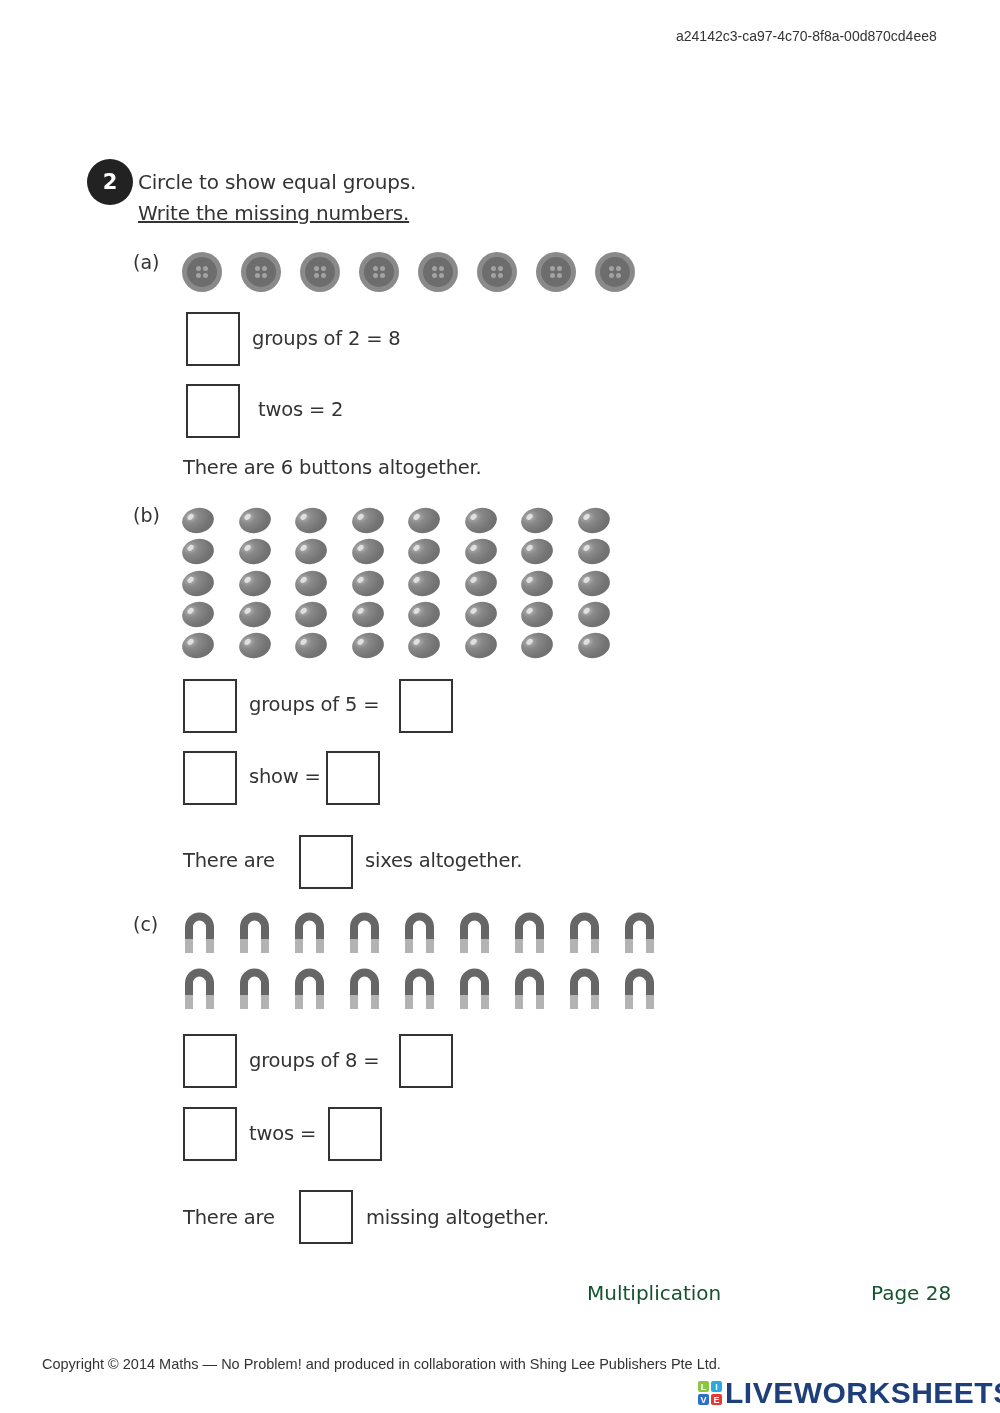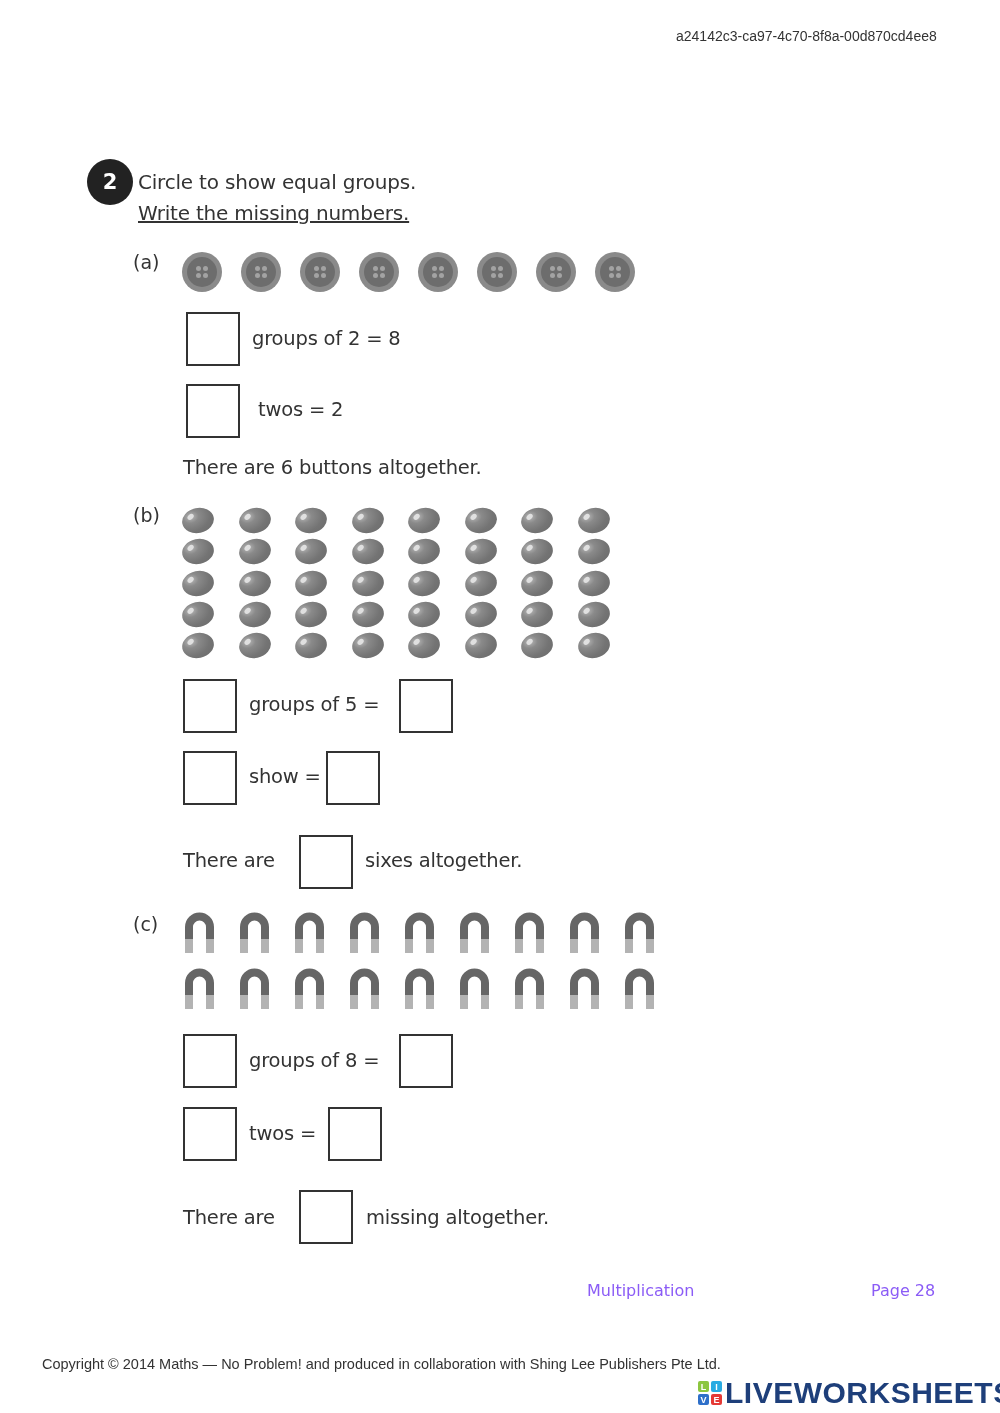--- a/index.html
+++ b/index.html
@@ -10,21 +10,21 @@
   .q-text { font-size: 20px; color: #333; font-family: "DejaVu Sans", sans-serif; letter-spacing: -0.2px; }
   .part-label { font-size: 19px; color: #333; }
   .txt { font-size: 19.5px; color: #333; letter-spacing: -0.2px; }
   .box { border: 2px solid #333; background: #fff; box-sizing: border-box; width: 54px; height: 54px; }
   .button-item { width: 40px; height: 40px; border-radius: 50%; background: #8a8a8a; box-sizing: border-box; display: flex; align-items: center; justify-content: center; }
   .button-inner { width: 30px; height: 30px; border-radius: 50%; background: #6d6d6d; position: relative; }
   .button-inner i { position: absolute; width: 5px; height: 5px; border-radius: 50%; background: #a3a3a3; }
   .grape { width: 32px; height: 25px; border-radius: 50%; background: radial-gradient(ellipse at 30% 30%, #b8b8b8 0%, #8a8a8a 25%, #747474 60%, #6a6a6a 100%); transform: rotate(-12deg); }
   .grape::after { content: ""; position: absolute; left: 6px; top: 5px; width: 7px; height: 5px; border-radius: 50%; background: #e0e0e0; transform: rotate(-30deg); }
   .magnet { width: 33px; height: 42px; }
-  .footer-text { font-family: "DejaVu Sans", sans-serif; font-size: 16px; color: #8b5cf6; }
+  .footer-text { font-family: "DejaVu Sans", sans-serif; font-size: 20px; color: #14532d; }
   .copyright { left: 42px; top: 1356px; font-family: "Liberation Sans", sans-serif; font-size: 14.5px; color: #333; }
   .brand { left: 698px; top: 1376px; display: flex; align-items: center; }
   .brand-logo { display: grid; grid-template-columns: 11px 11px; grid-template-rows: 11px 11px; gap: 2px; margin-right: 3px; }
   .brand-logo span { font-family: "Liberation Sans", sans-serif; font-weight: bold; font-size: 9px; color: #fff; display: flex; align-items: center; justify-content: center; border-radius: 2px; }
   .brand-name { font-family: "Liberation Sans", sans-serif; font-weight: bold; font-size: 30px; color: #1e3f7a; letter-spacing: 0.5px; }
 </style>
 </head>
 <body>
 
 <div class="abs doc-id">a24142c3-ca97-4c70-8f8a-00d870cd4ee8</div>

